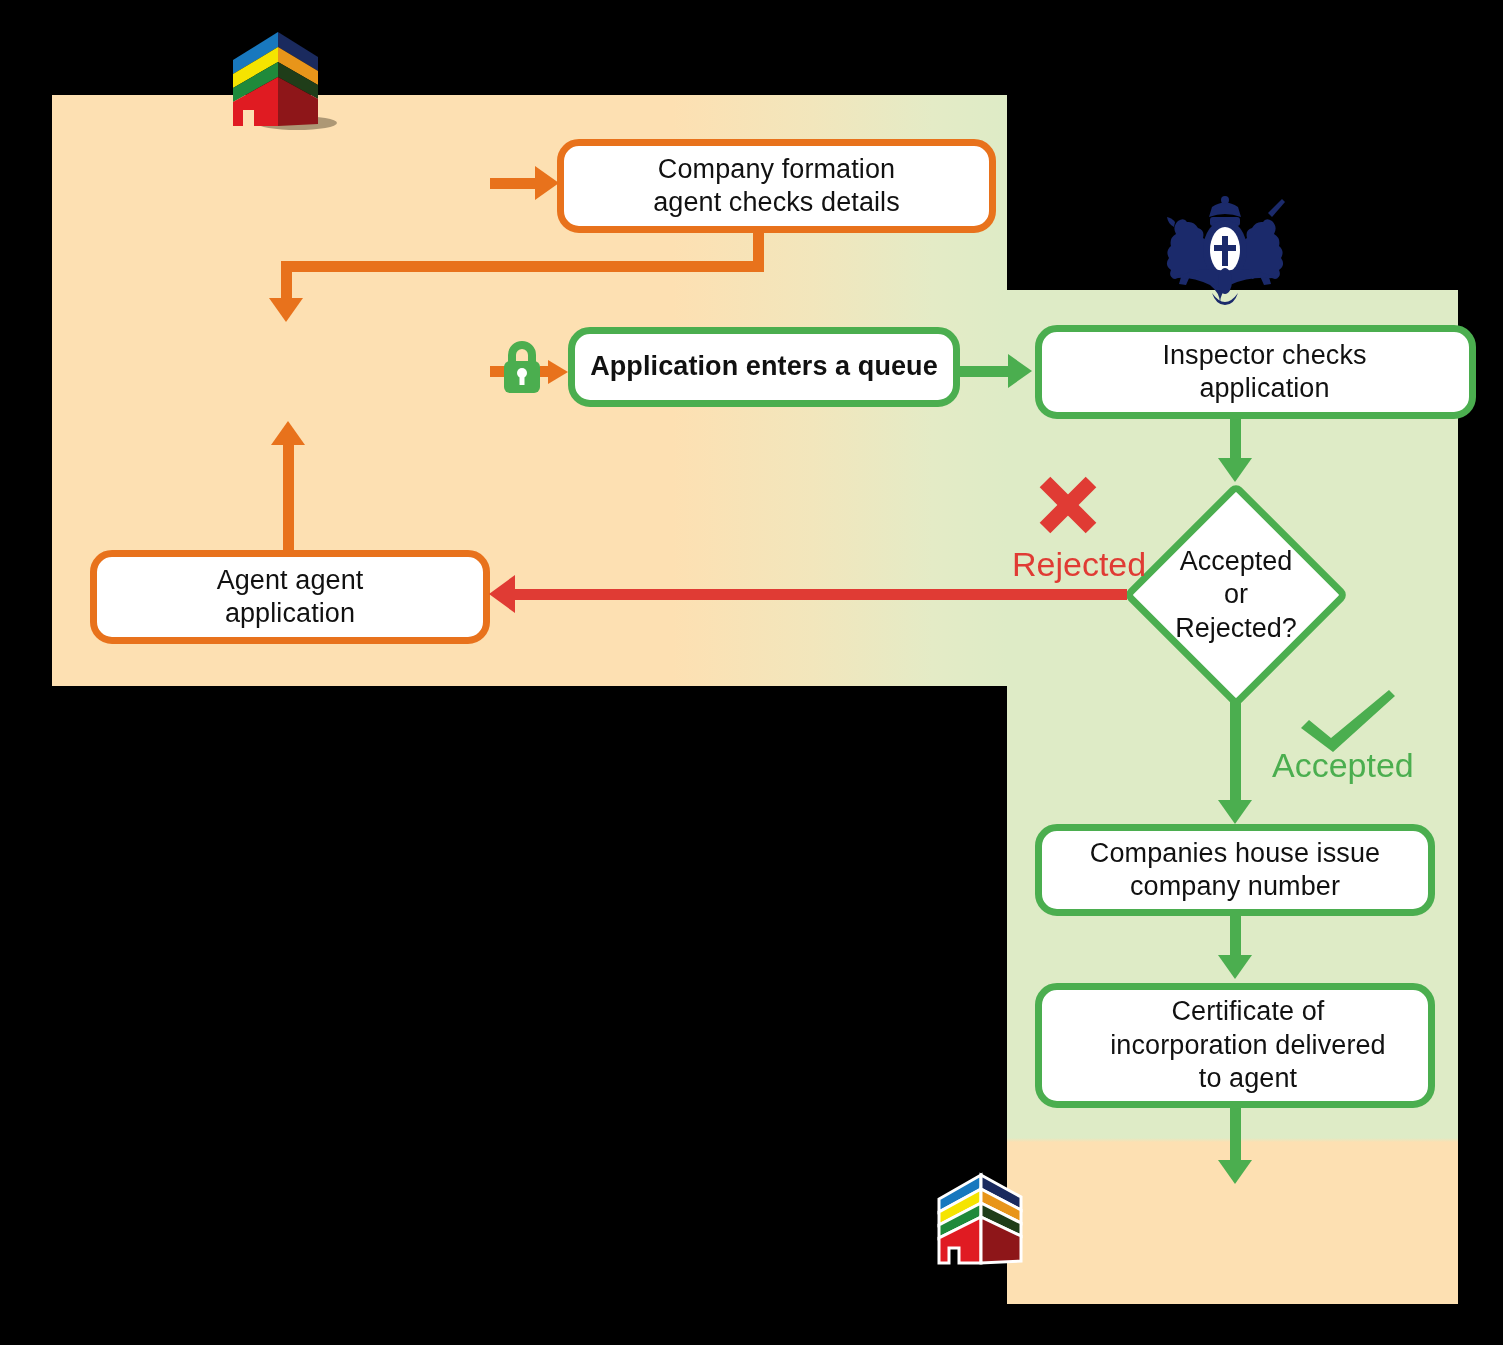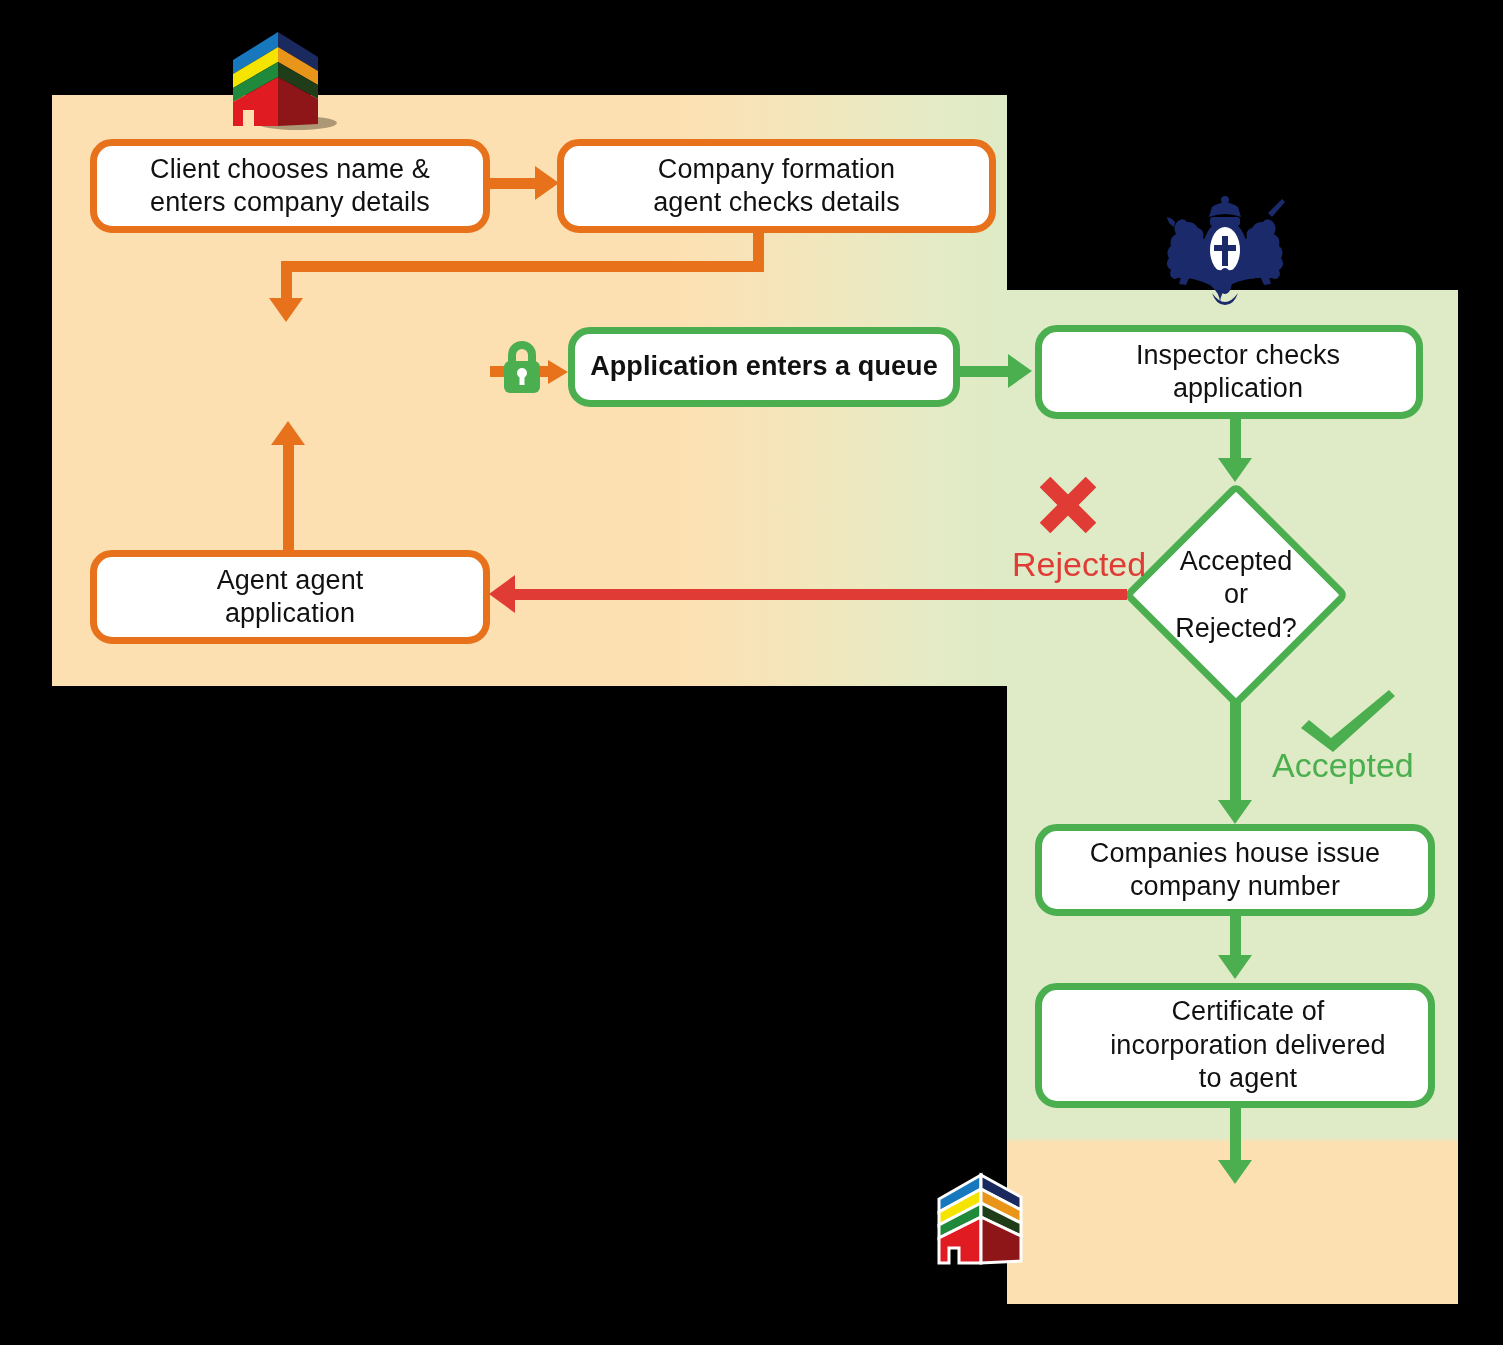--- a/index.html
+++ b/index.html
@@ -174,36 +174,32 @@
         <rect x="62" y="43" width="6" height="30" fill="#1B2A6B"></rect>
         <rect x="54" y="52" width="22" height="6" fill="#1B2A6B"></rect>
 
         <path d="M12 86 q28 -14 53 -8 q25 -6 53 8 q-26 -4 -48 6 q-10 8 -10 18 q0 -10 -10 -18 q-22 -10 -38 -6 z"></path>
         <ellipse cx="65" cy="88" rx="7" ry="13" fill="#1B2A6B"></ellipse>
         <path d="M52 100 q13 18 26 0 q-4 12 -13 12 q-9 0 -13 -12 z"></path>
       </g>
     </svg>
   </div>
 
-  <div class="node orange" id="node-client" style="left:90px; top:139px; width:400px; height:94px;">
-    <span style="white-space:pre-line;">Client chooses name &amp;
-enters company details</span>
-  </div>
 
   <div class="node orange" id="node-agent-checks" style="left:557px; top:139px; width:439px; height:94px;">
     <span style="white-space:pre-line;">Company formation
 agent checks details</span>
   </div>
 
 
   <div class="node green" id="node-queue" style="left:568px; top:327px; width:392px; height:80px;font-weight:bold;">
     <span style="white-space:pre-line;">Application enters a queue</span>
   </div>
 
-  <div class="node green" id="node-inspector" style="left:1035px; top:325px; width:388px; height:94px;padding-left:28px;">
+  <div class="node green" id="node-inspector" style="left:1035px; top:325px; width:441px; height:94px;padding-left:28px;">
     <span style="white-space:pre-line;">Inspector checks
 application</span>
   </div>
 
   <div class="node orange" id="node-amends" style="left:90px; top:550px; width:400px; height:94px;">
     <span style="white-space:pre-line;">Agent agent
 application</span>
   </div>
 
   <div class="node green" id="node-issue-number" style="left:1035px; top:824px; width:400px; height:92px;">

